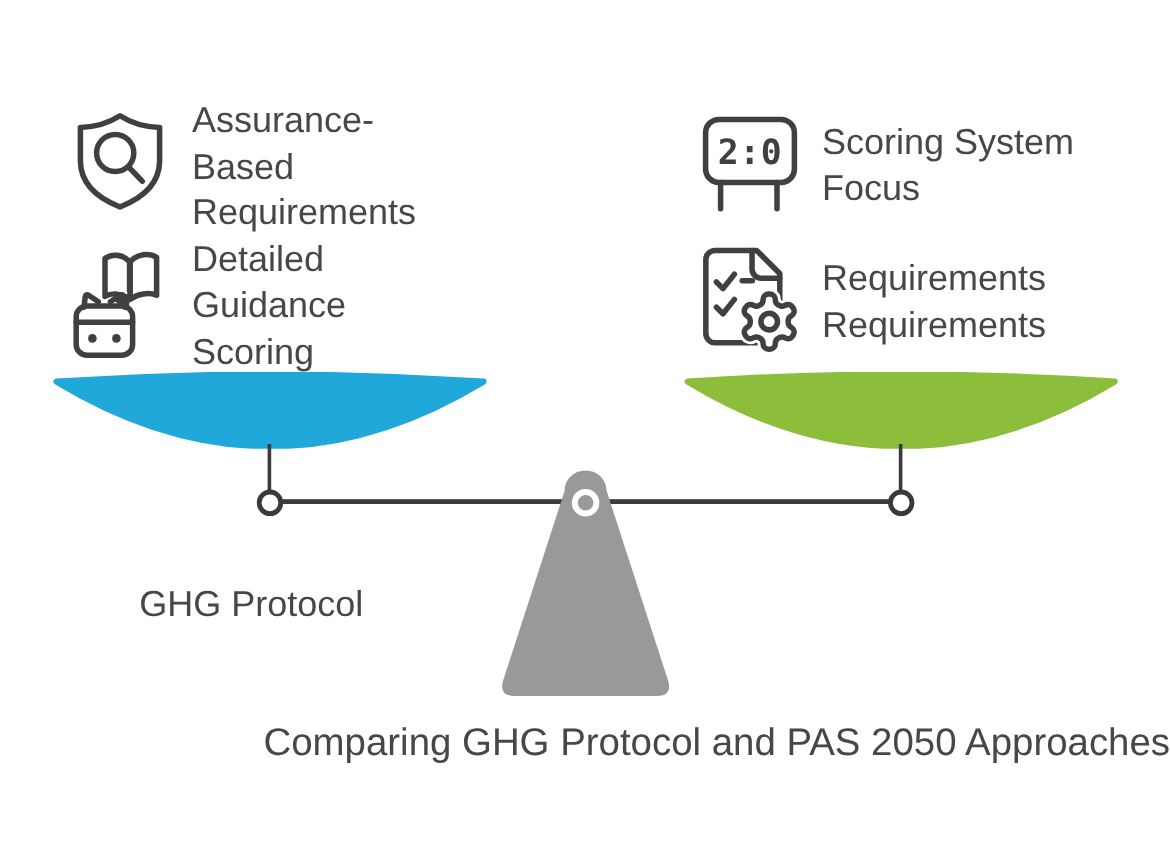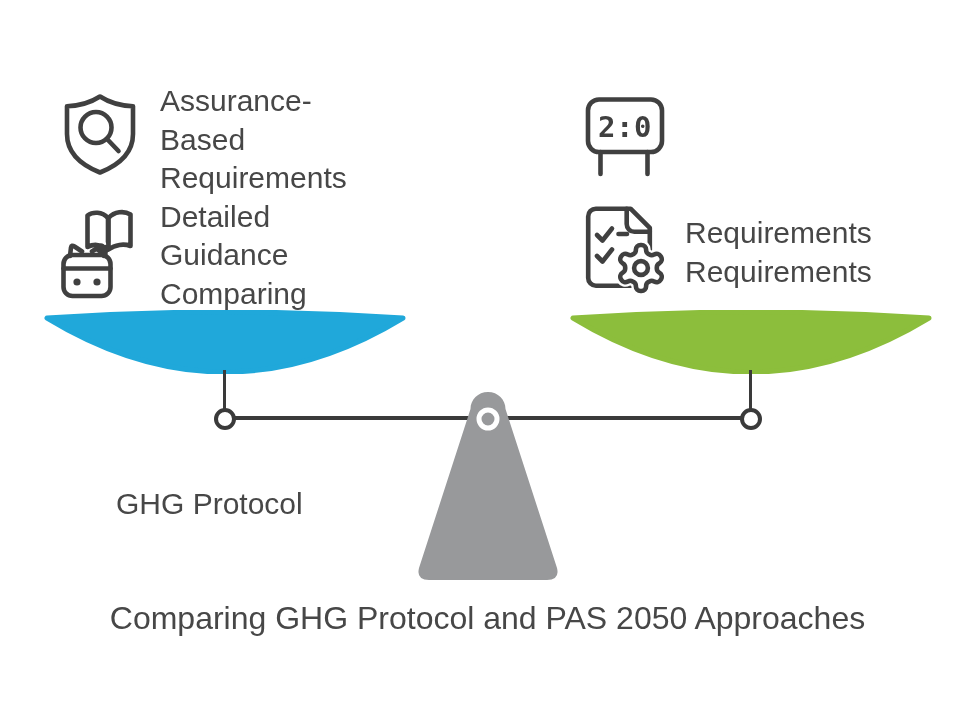--- a/index.html
+++ b/index.html
@@ -10,21 +10,21 @@
     color:var(--text-color,#474747);
   }
   .abs{position:absolute;}
   .item-text{
     font-size:30px;line-height:38.5px;color:var(--text-color,#474747);
   }
   .pan-label{
     font-size:30px;text-align:left;color:var(--text-color,#474747);
   }
   .title{
-    left:0;right:0;top:600px;text-align:center;font-size:32px;
+    left:0;right:0;top:600px;text-align:right;font-size:32px;
     color:var(--text-color,#474747);
   }
   
   .st{stroke:var(--icon-stroke,#404040);fill:none;stroke-width:4.6;
       stroke-linecap:round;stroke-linejoin:round;}
   .st-thin{stroke:var(--icon-stroke,#404040);fill:none;stroke-width:1.2;
       stroke-linecap:round;stroke-linejoin:round;}
   .st-gear{stroke:var(--icon-stroke,#404040);fill:#fff;stroke-width:2;
       stroke-linecap:round;stroke-linejoin:round;}
   .halo{stroke:#fff;fill:#fff;stroke-width:4;}
@@ -64,30 +64,31 @@
     <rect class="st" x="7.5" y="53" width="47" height="41" rx="9"></rect>
     <path class="st" d="M14,54 L15,45.5 Q15.4,42.5 18.5,44.5 L26,49.5"></path>
     <path class="st" d="M48,54 L47,45.5 Q46.6,42.5 43.5,44.5 L36,49.5"></path>
     <path class="st" d="M7.5,66.5 L54.5,66.5"></path>
     <circle class="dot" cx="21" cy="80" r="3.6"></circle>
     <circle class="dot" cx="41" cy="80" r="3.6"></circle>
   </svg>
 
   <div class="abs item-text" style="left:160px;top:82px;width:178px">
     <span>Assurance-Based Requirements</span>
-    <span>Detailed Guidance Comparing</span>
+    <span>Detailed Guidance Scoring</span>
   </div>
 
   <svg class="abs" style="left:584px;top:94px" width="82" height="84" viewBox="0 0 82 84">
     <rect class="st" x="4" y="5.5" width="74" height="52.5" rx="11"></rect>
     <text class="score-text" x="41" y="42.5" text-anchor="middle">2:0</text>
     <path class="st" d="M16.5,58 L16.5,80"></path>
     <path class="st" d="M63.5,58 L63.5,80"></path>
   </svg>
 
+  <div class="abs item-text" style="left:685px;top:100px;width:240px">Scoring System Focus</div>
 
   <svg class="abs" style="left:580px;top:204px" width="88" height="96" viewBox="0 0 88 96">
     <g transform="translate(-7.2,-3) scale(3.85)">
       <path class="st-thin" d="M15,2 H6 a2,2 0 0 0 -2,2 v16 a2,2 0 0 0 2,2 h12 a2,2 0 0 0 2,-2 V7 Z"></path>
       <path class="st-thin" d="M14,2 v4 a2,2 0 0 0 2,2 h4"></path>
     </g>
     <path class="st" d="M17,31 L22.5,36.5 L32,24.5"></path>
     <path class="st" d="M38.5,30 L47,30"></path>
     <path class="st" d="M17,52 L22.5,57.5 L32,45.5"></path>
     <g transform="translate(33.4,36.4) scale(2.3)">

